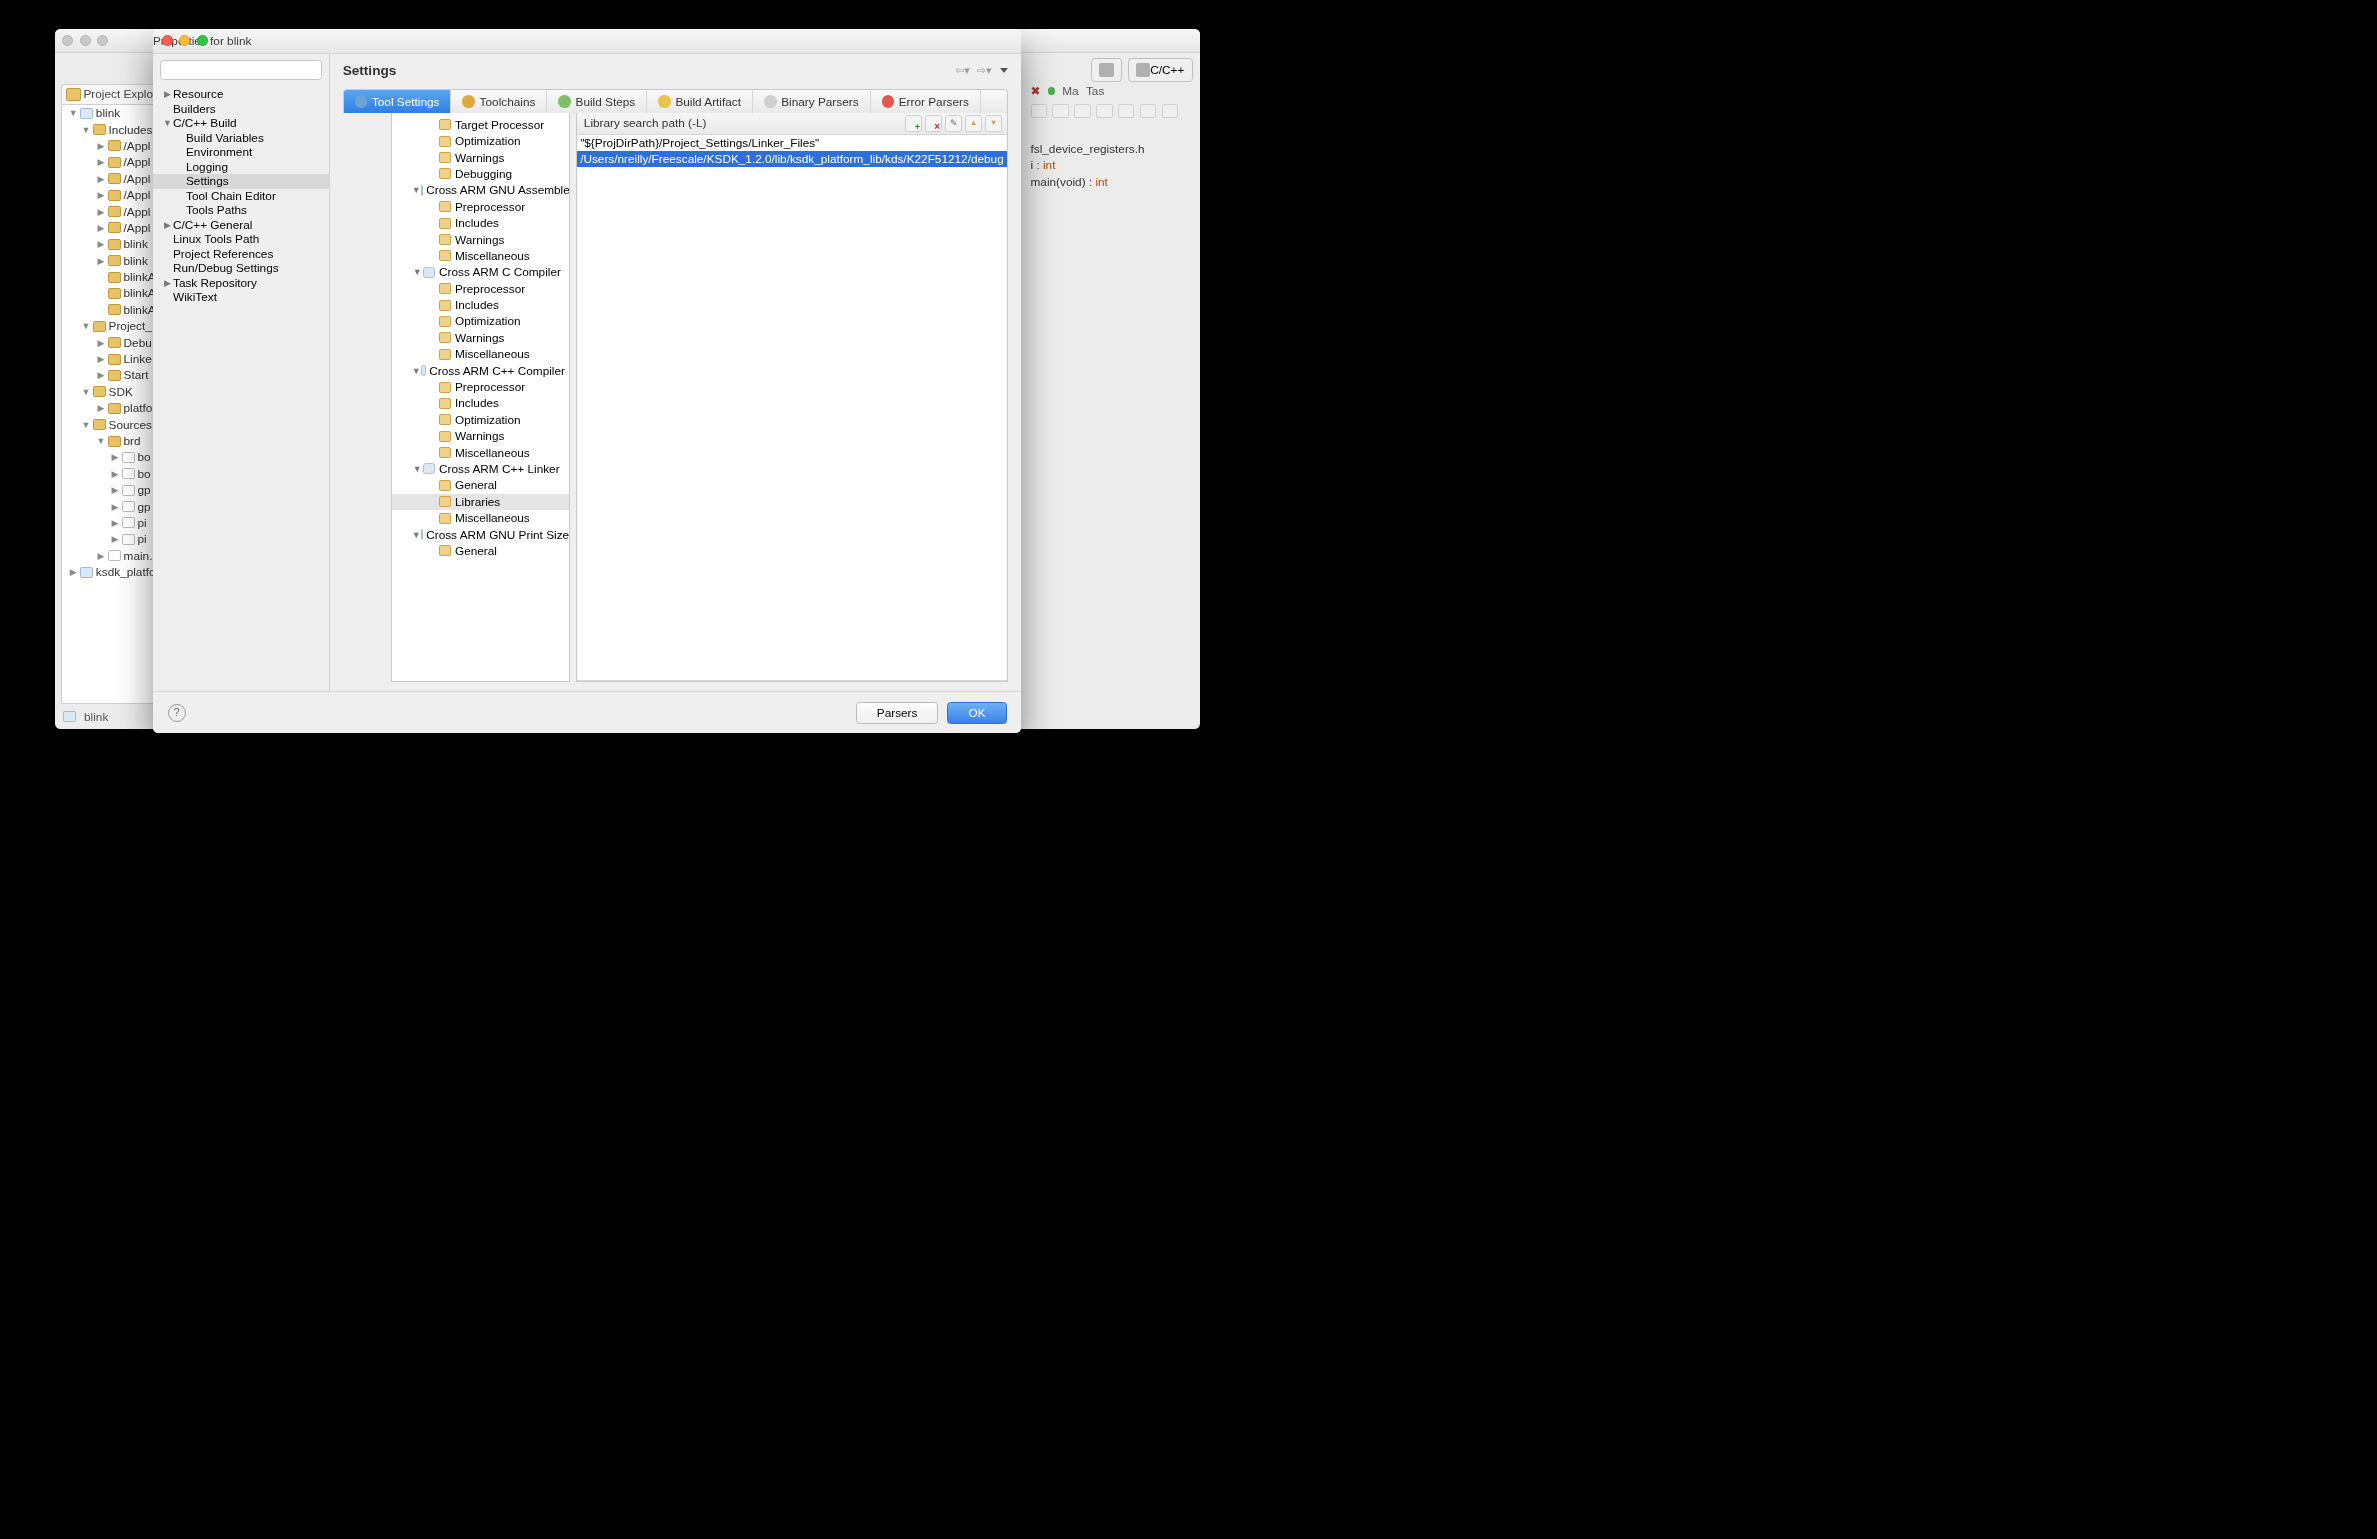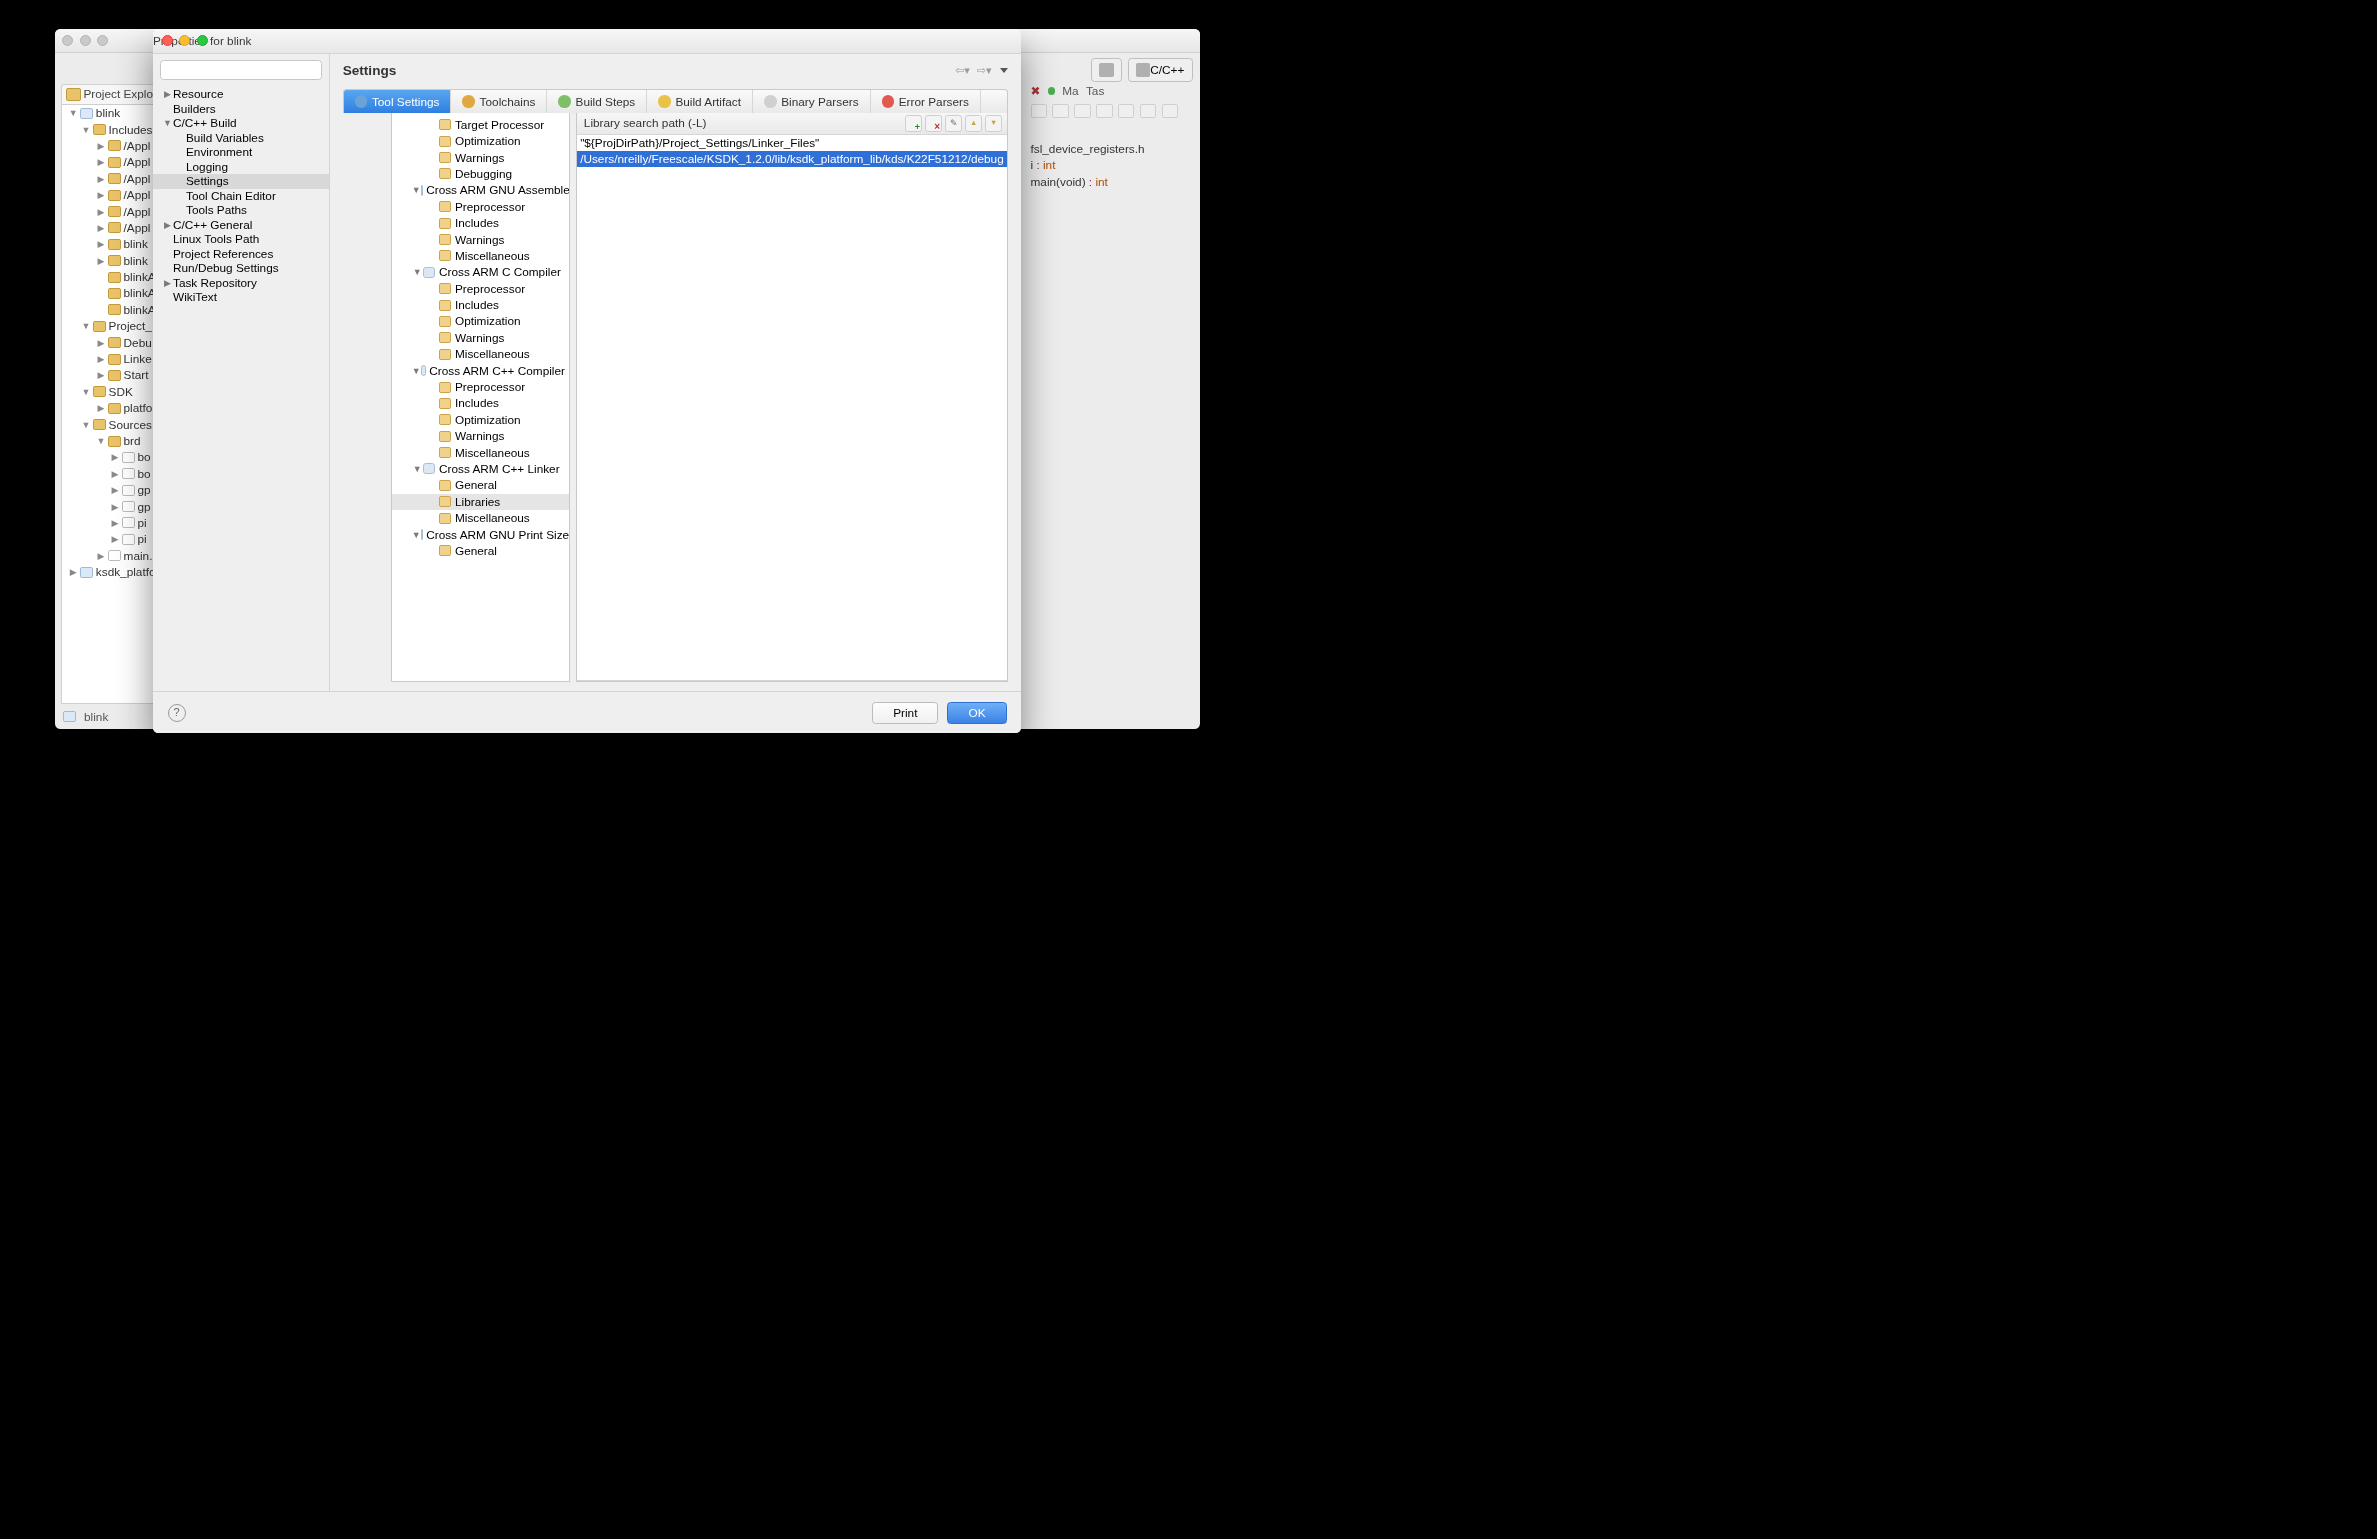--- a/index.html
+++ b/index.html
@@ -602,20 +602,20 @@
                 </div>
             </div>
           </div>
         </div>
       </div>
     </div>
 
     <div class="dlg-footer">
       <div class="help-btn">?</div>
       <div class="footer-btns">
-        <button class="btn">Print</button>
+        <button class="btn">Parsers</button>
         <button class="btn primary">OK</button>
       </div>
     </div>
   </div>
 
 </div>
 
 
 </body></html>

